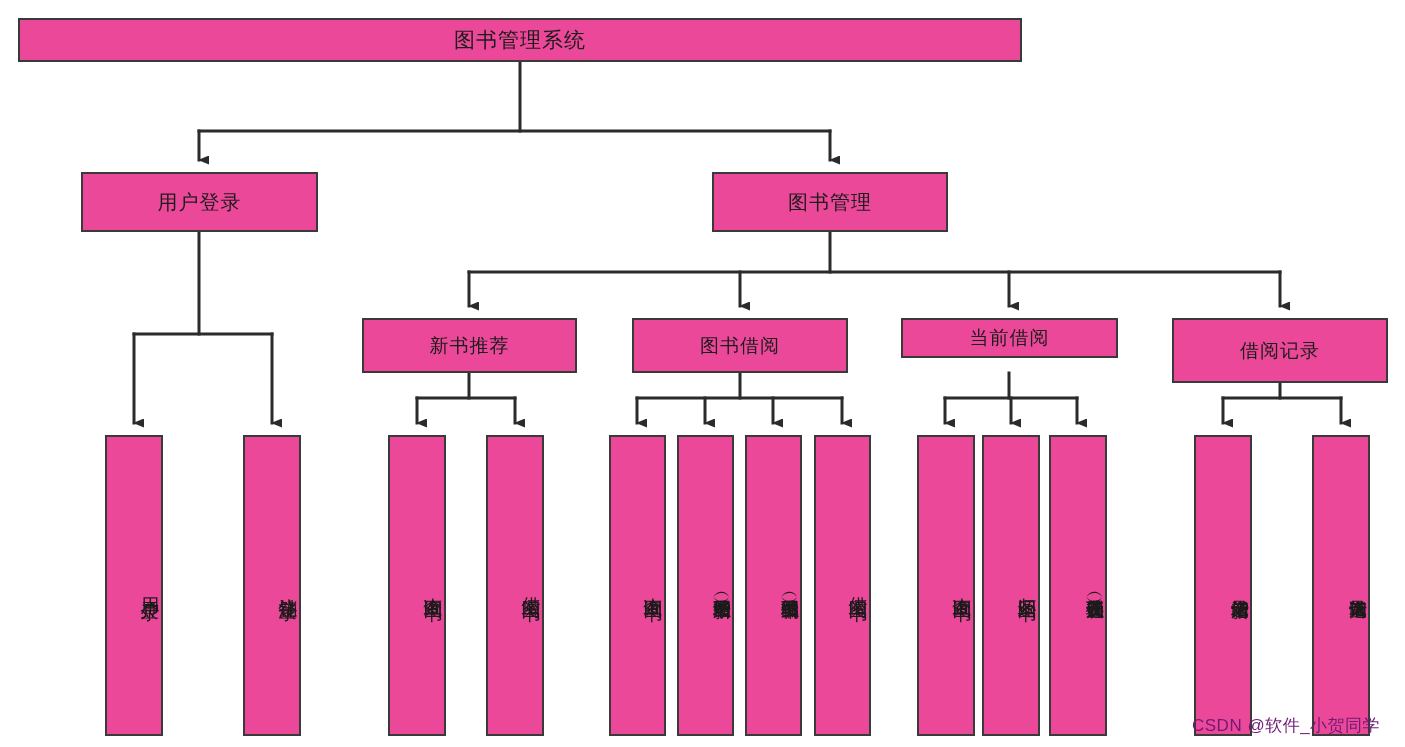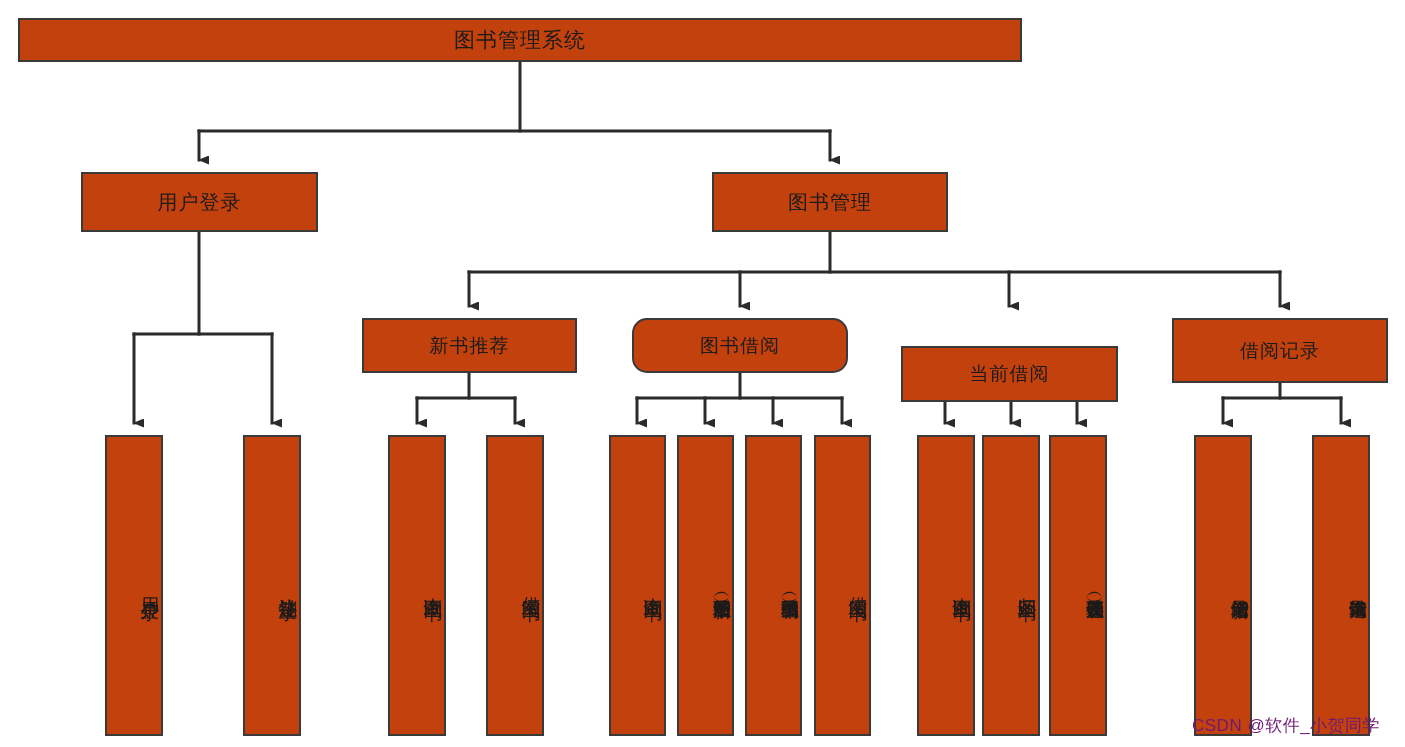--- a/index.html
+++ b/index.html
@@ -22,21 +22,21 @@
     position: absolute;
     left: 0;
     top: 0;
     width: 1405px;
     height: 747px;
     pointer-events: none;
   }
   .node {
     position: absolute;
     box-sizing: border-box;
-    background: #c2410c;
+    background: #ec4899;
     border: 2px solid #3a3a3a;
     display: flex;
     align-items: center;
     justify-content: center;
     color: #1b1b1b;
     text-align: center;
   }
   .node.root {
     font-size: 21px;
     letter-spacing: 1px;
@@ -128,23 +128,23 @@
   </svg>
 
   <div class="node root" style="left:18px; top:18px; width:1004px; height:44px;">图书管理系统</div>
 
   <div class="node level2" style="left:81px; top:172px; width:237px; height:60px;">用户登录</div>
 
   <div class="node level3" style="left:362px; top:318px; width:215px; height:55px;">新书推荐</div>
 
   <div class="node level2" style="left:712px; top:172px; width:236px; height:60px;">图书管理</div>
 
-  <div class="node level3" style="left:632px; top:318px; width:216px; height:55px;border-radius:15px;">图书借阅</div>
+  <div class="node level3" style="left:632px; top:318px; width:216px; height:55px;">图书借阅</div>
 
-  <div class="node level3" style="left:901px; top:318px; width:217px; height:56px;margin-top:28px;">当前借阅</div>
+  <div class="node level3" style="left:901px; top:318px; width:217px; height:40px;">当前借阅</div>
 
   <div class="node level3" style="left:1172px; top:318px; width:216px; height:65px;">借阅记录</div>
 
   <div class="node leaf" style="left:105px; top:435px; width:58px; height:301px;">用户登录</div>
 
   <div class="node leaf" style="left:243px; top:435px; width:58px; height:301px;">注销登录</div>
 
   <div class="node leaf" style="left:388px; top:435px; width:58px; height:301px;">查询图书</div>
 
   <div class="node leaf" style="left:486px; top:435px; width:58px; height:301px;">借阅图书</div>

